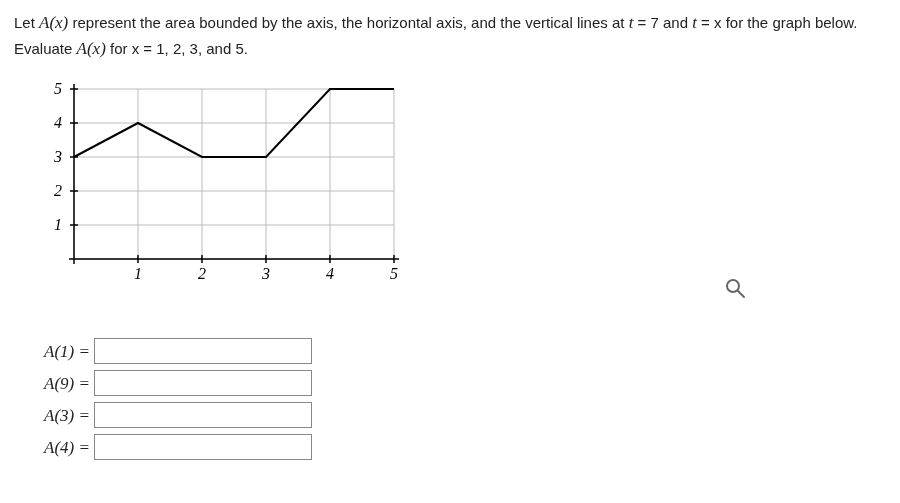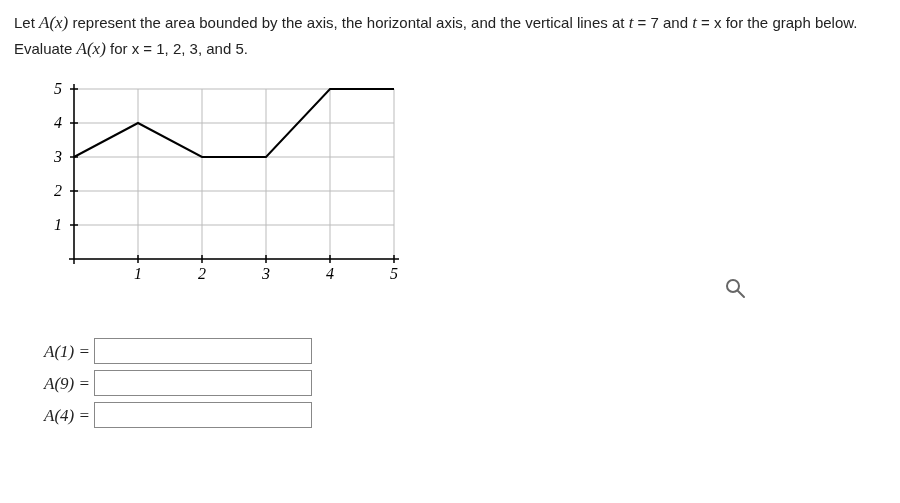--- a/index.html
+++ b/index.html
@@ -130,16 +130,20 @@
 <div class="answer-rows">
   <div class="answer-row">
     <span class="label"><span class="math-var">A(1) =</span></span>
     <input type="text" value="" style="">
   </div>
   <div class="answer-row">
     <span class="label"><span class="math-var">A(9) =</span></span>
     <input type="text" value="" style="">
   </div>
   <div class="answer-row">
+    <span class="label"><span class="math-var">A(3) =</span></span>
+    <input type="text" value="" style="">
+  </div>
+  <div class="answer-row">
     <span class="label"><span class="math-var">A(4) =</span></span>
     <input type="text" value="" style="">
   </div>
 </div>
 
 </body></html>

